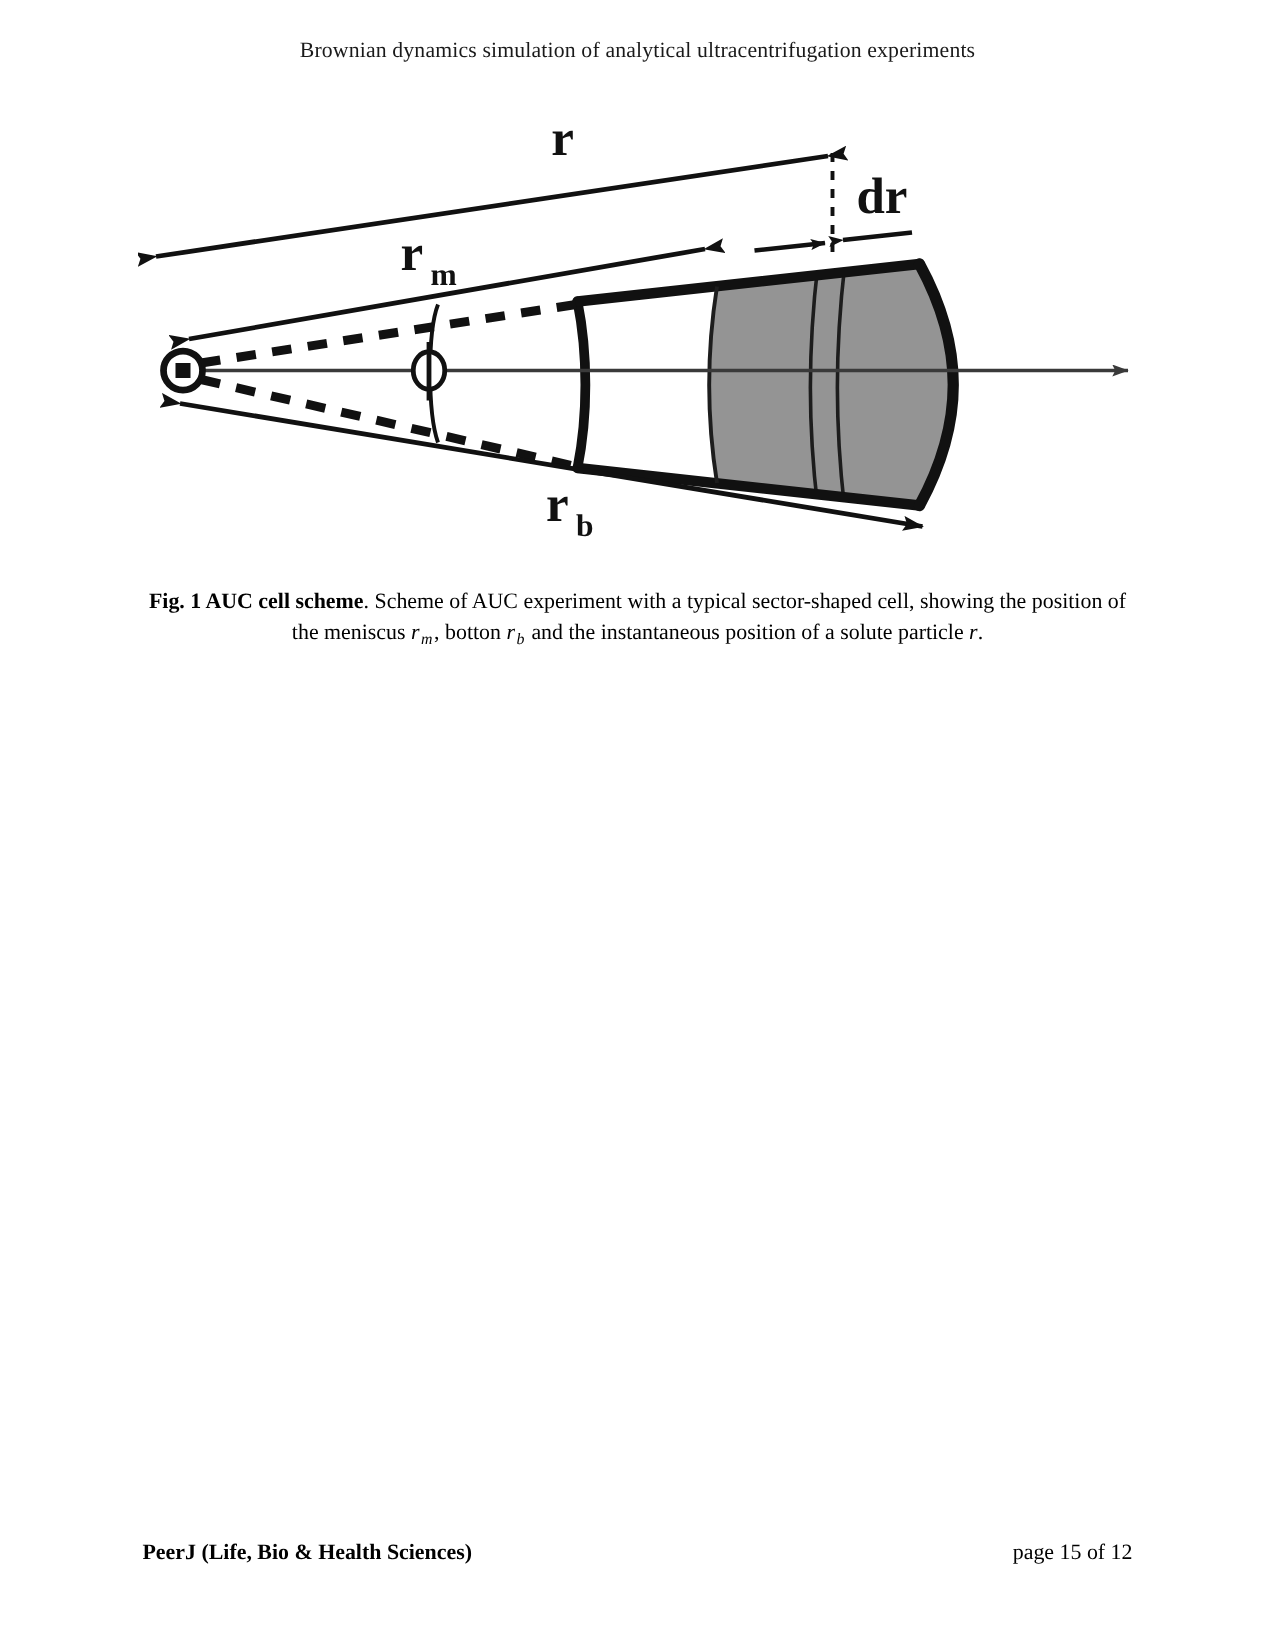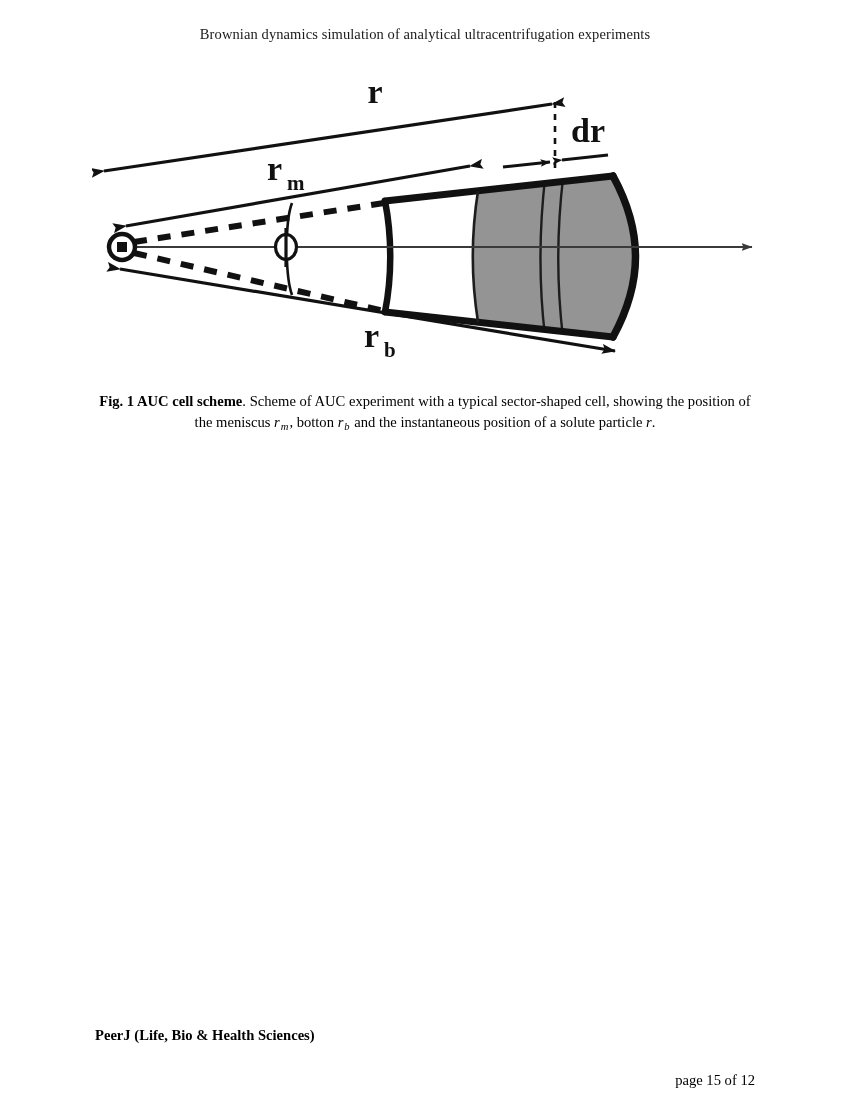--- a/index.html
+++ b/index.html
@@ -77,21 +77,20 @@
   .footer-left {
     position: absolute;
     left: 0;
     top: 0;
     font-weight: bold;
   }
   .footer-right {
     position: absolute;
     right: 0;
     top: 0;
-    margin-top: 45px;
   }
   .lbl {
     font-family: "Liberation Serif", "DejaVu Serif", serif;
     font-weight: bold;
     fill: #111111;
   }
   .lbl-main { font-size: 34px; }
   .lbl-sub { font-size: 21px; }
 </style>
 </head>

